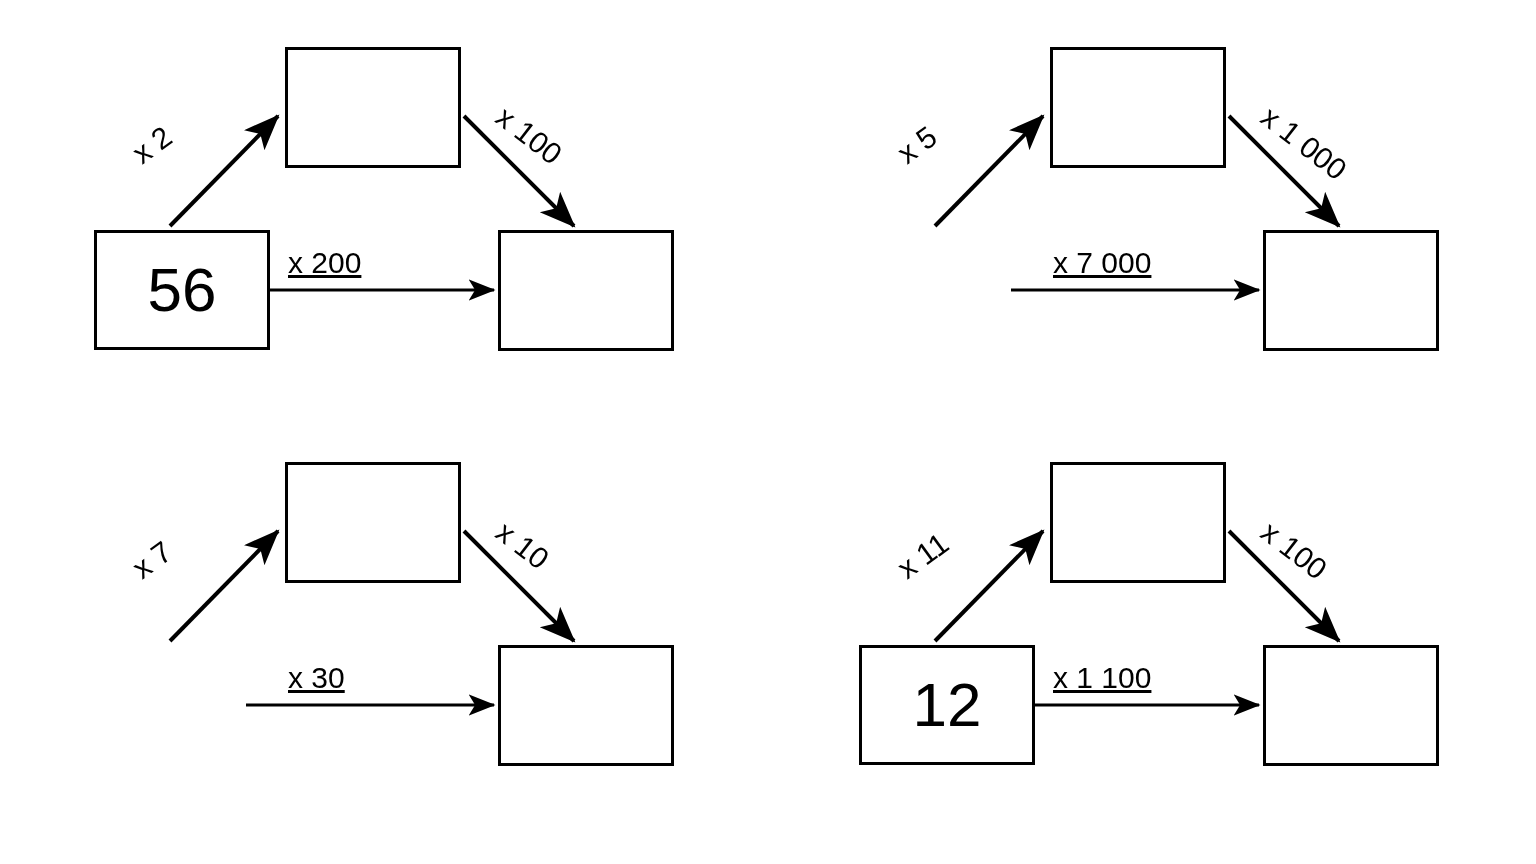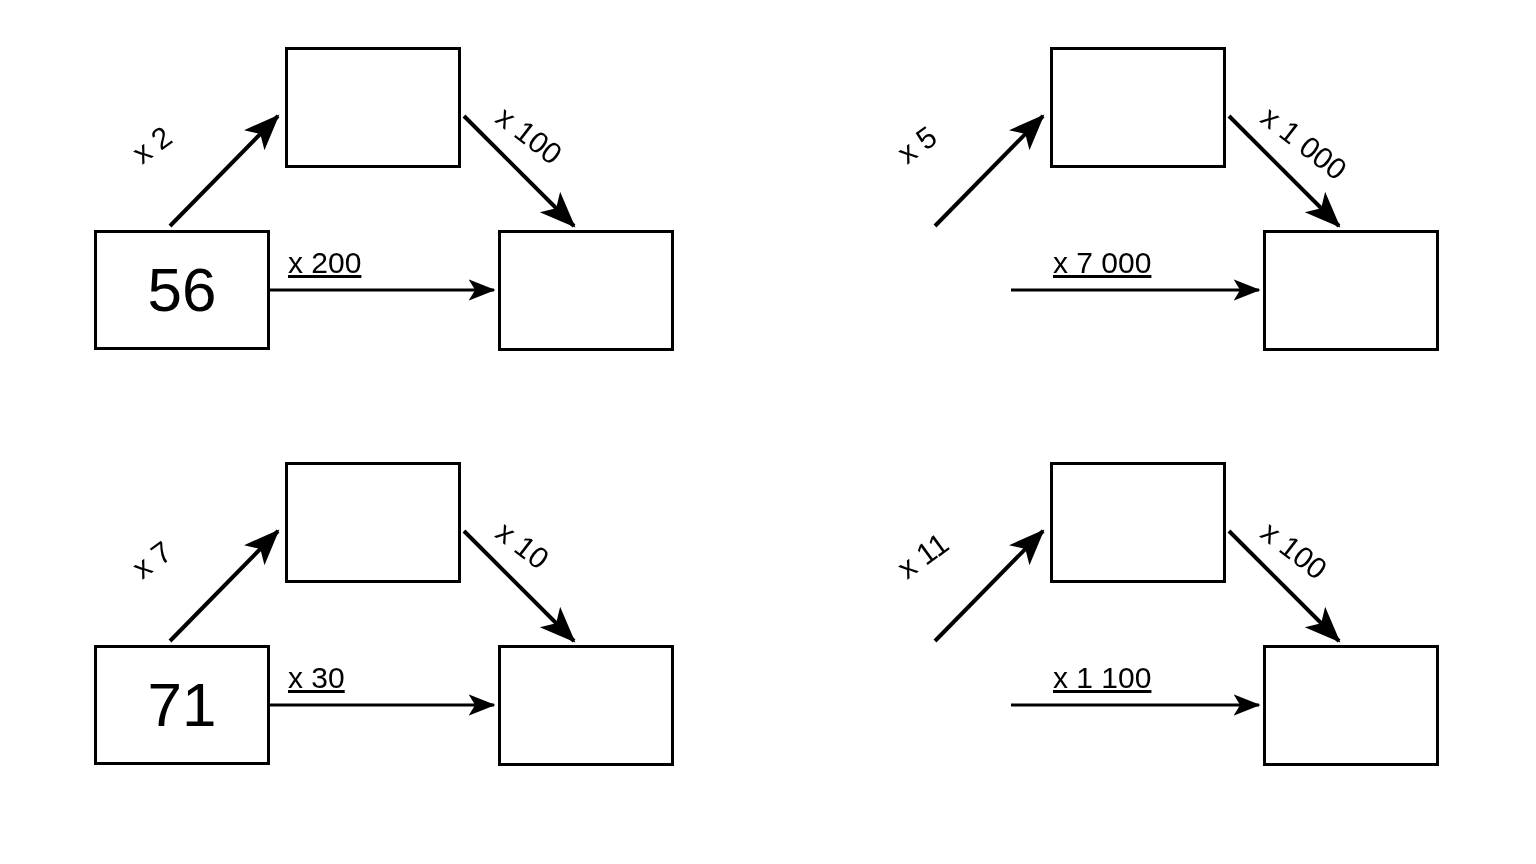--- a/index.html
+++ b/index.html
@@ -171,23 +171,20 @@
       <defs>
         <marker id="ah2" markerWidth="10" markerHeight="10" refX="8.5" refY="3.6" orient="auto" markerUnits="strokeWidth">
           <path d="M0,0 L9,3.6 L0,7.2 L2.2,3.6 Z" fill="#000000"></path>
         </marker>
       </defs>
       <line x1="130" y1="206" x2="238" y2="96" stroke="#000000" stroke-width="4" marker-end="url(#ah2)"></line>
       <line x1="424" y1="96" x2="534" y2="206" stroke="#000000" stroke-width="4" marker-end="url(#ah2)"></line>
       <line x1="206" y1="270" x2="454" y2="270" stroke="#000000" stroke-width="3" marker-end="url(#ah2)"></line>
     </svg>
 
-    <div class="node-box start">
-      <span class="node-value">71</span>
-    </div>
     <div class="node-box top">
       <span class="node-value"></span>
     </div>
     <div class="node-box result">
       <span class="node-value"></span>
     </div>
 
     <span class="edge-label up">x 7</span>
     <span class="edge-label down">x 10</span>
     <span class="edge-label across">x 30</span>
@@ -198,20 +195,23 @@
       <defs>
         <marker id="ah3" markerWidth="10" markerHeight="10" refX="8.5" refY="3.6" orient="auto" markerUnits="strokeWidth">
           <path d="M0,0 L9,3.6 L0,7.2 L2.2,3.6 Z" fill="#000000"></path>
         </marker>
       </defs>
       <line x1="130" y1="206" x2="238" y2="96" stroke="#000000" stroke-width="4" marker-end="url(#ah3)"></line>
       <line x1="424" y1="96" x2="534" y2="206" stroke="#000000" stroke-width="4" marker-end="url(#ah3)"></line>
       <line x1="206" y1="270" x2="454" y2="270" stroke="#000000" stroke-width="3" marker-end="url(#ah3)"></line>
     </svg>
 
+    <div class="node-box start">
+      <span class="node-value">12</span>
+    </div>
     <div class="node-box top">
       <span class="node-value"></span>
     </div>
     <div class="node-box result">
       <span class="node-value"></span>
     </div>
 
     <span class="edge-label up">x 11</span>
     <span class="edge-label down">x 100</span>
     <span class="edge-label across">x 1 100</span>

